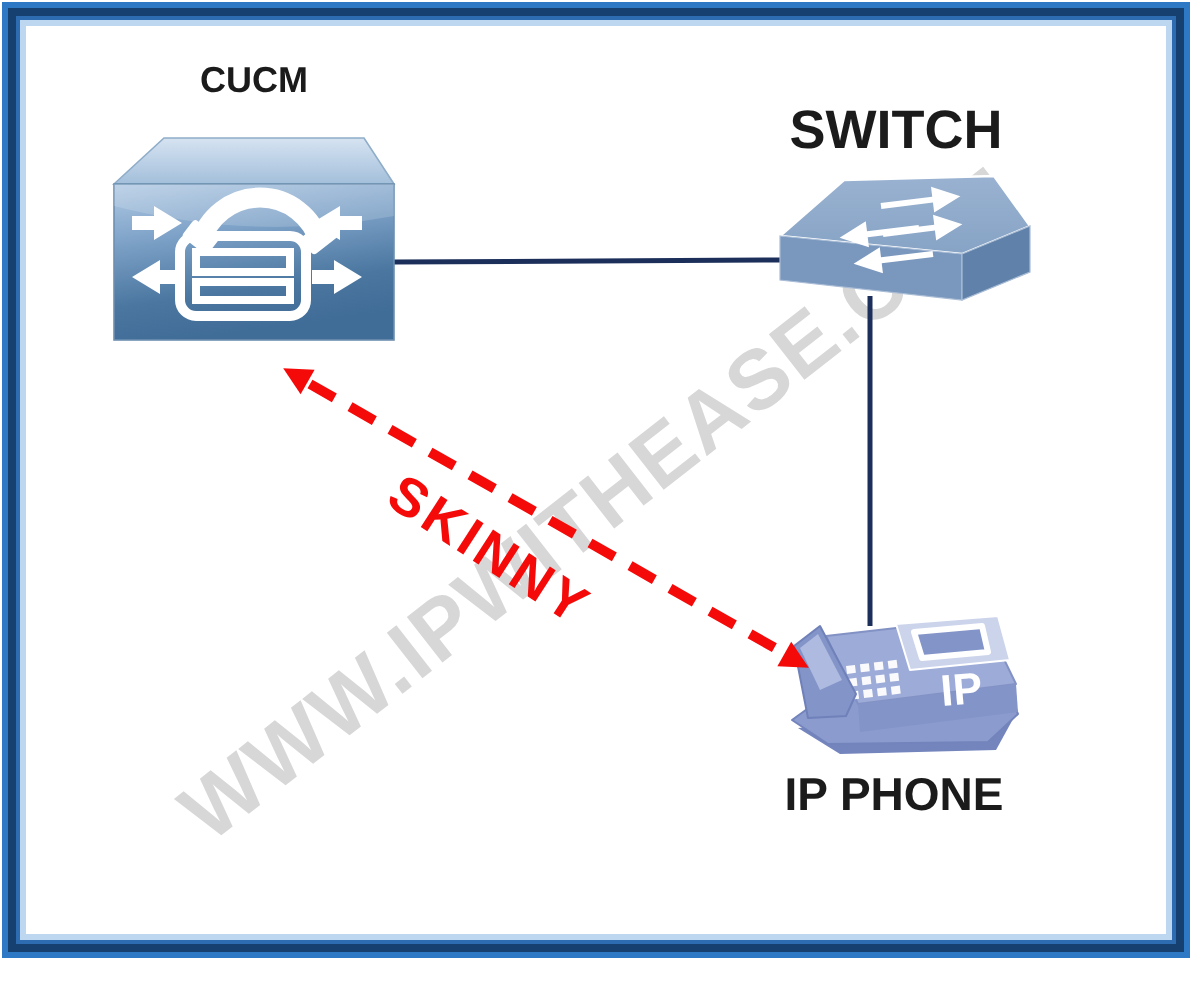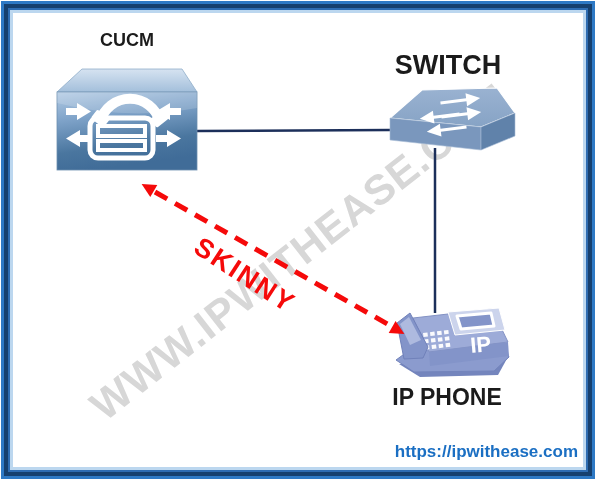--- a/index.html
+++ b/index.html
@@ -132,15 +132,14 @@
       <polygon points="141.6,184.1 150.3,197.1 157.3,184.9" fill="#f50a0a"></polygon>
       <polygon points="404.4,333.9 388.7,333.1 395.6,320.9" fill="#f50a0a"></polygon>
     </g>
   </svg>
 
   <div class="lbl lbl-cucm">CUCM</div>
   <div class="lbl lbl-switch">SWITCH</div>
   <div class="lbl lbl-ipphone">IP PHONE</div>
   <div class="lbl lbl-skinny">SKINNY</div>
 
-  <a class="footer-url">https://ipwithease.com</a>
 
 </div>
 
 </body></html>

